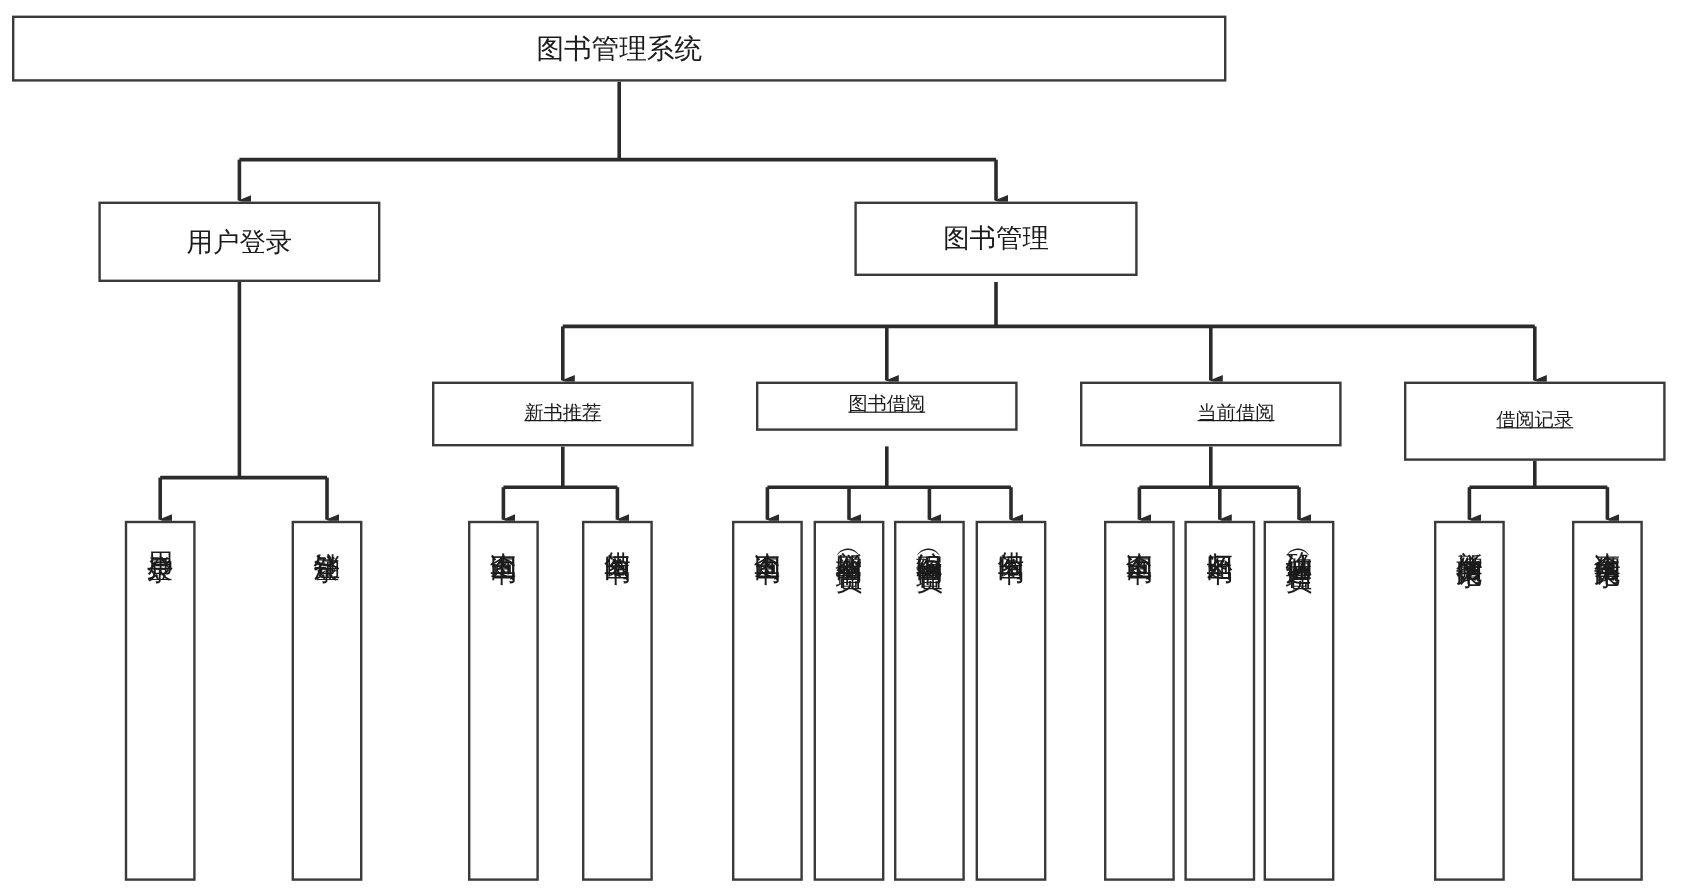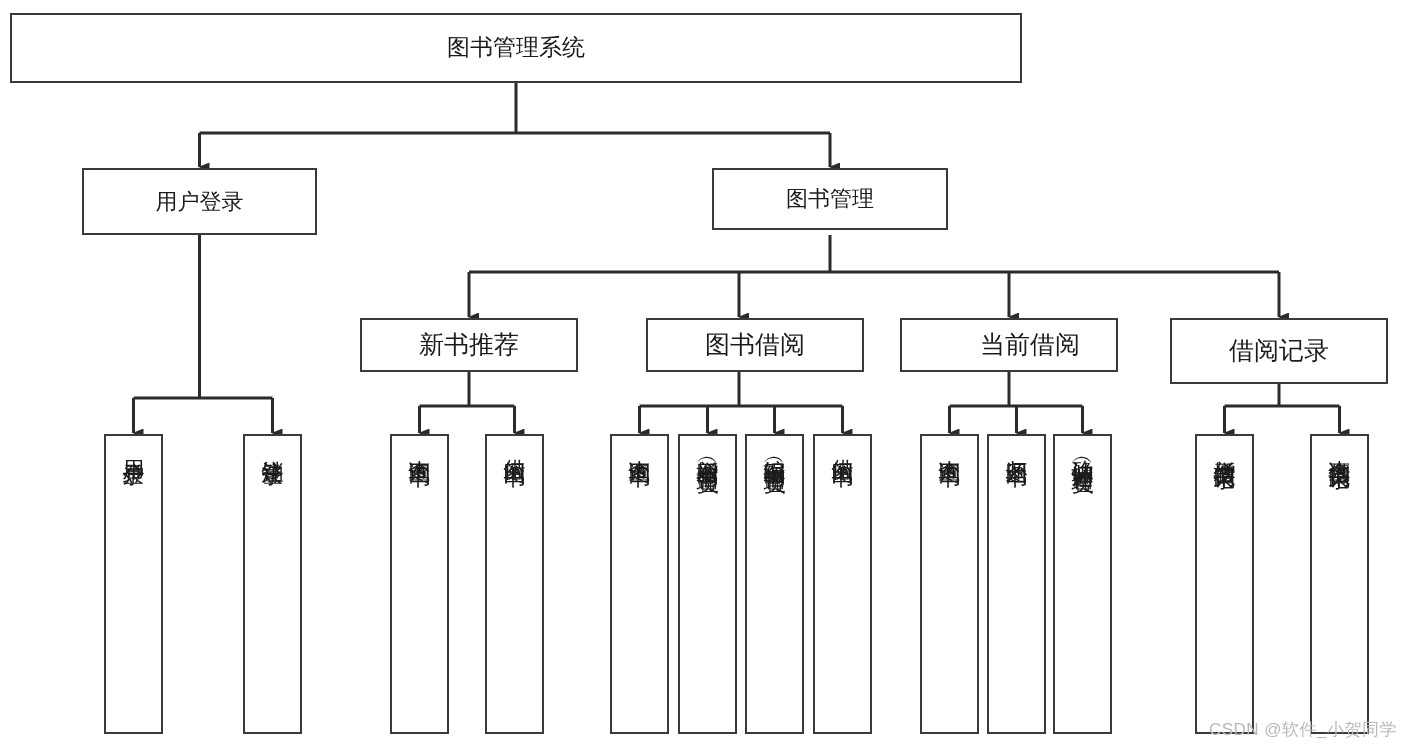--- a/index.html
+++ b/index.html
@@ -36,21 +36,21 @@
   }
   .node-label {
     color: #1b1b1b;
     text-align: center;
     line-height: 1.18;
     white-space: pre;
     font-weight: 400;
   }
   .node-root .node-label { font-size: 23px; }
   .node-l1 .node-label   { font-size: 22px; }
-  .node-l2 .node-label   { font-size: 25px; }
+  .node-l2 .node-label   { font-size: 16px; text-decoration: underline; }
   .node-leaf {
     align-items: flex-start;
     padding-top: 6px;
   }
   .node-leaf .node-label {
     font-size: 22px;
     writing-mode: vertical-rl;
     text-orientation: upright;
     letter-spacing: 2px;
     line-height: 1;
@@ -109,33 +109,33 @@
         <line x1="1016.5" y1="406" x2="1016.5" y2="433" stroke="#2b2b2b" stroke-width="3" marker-end="url(#arrowhead)"></line>
         <line x1="1082.5" y1="406" x2="1082.5" y2="433" stroke="#2b2b2b" stroke-width="3" marker-end="url(#arrowhead)"></line>
         <line x1="1279" y1="372" x2="1279" y2="406" stroke="#2b2b2b" stroke-width="3"></line>
         <line x1="1224.5" y1="406" x2="1339.5" y2="406" stroke="#2b2b2b" stroke-width="3"></line>
         <line x1="1224.5" y1="406" x2="1224.5" y2="433" stroke="#2b2b2b" stroke-width="3" marker-end="url(#arrowhead)"></line>
         <line x1="1339.5" y1="406" x2="1339.5" y2="433" stroke="#2b2b2b" stroke-width="3" marker-end="url(#arrowhead)"></line>
       </g>
   </svg>
 
   <div id="nodes-layer">
-      <div class="node-box node-root" style="left: 10px; top: 13px; width: 1012px; height: 70px;">
+      <div class="node-box node-root" style="left: 10px; top: 13px; width: 1012px; height: 55px;">
         <span class="node-label">图书管理系统</span>
       </div>
       <div class="node-box node-l1" style="left: 82px; top: 168px; width: 235px; height: 67px;">
         <span class="node-label">用户登录</span>
       </div>
       <div class="node-box node-l1" style="left: 712px; top: 168px; width: 236px; height: 62px;">
         <span class="node-label">图书管理</span>
       </div>
       <div class="node-box node-l2" style="left: 360px; top: 318px; width: 218px; height: 54px;">
         <span class="node-label">新书推荐</span>
       </div>
-      <div class="node-box node-l2" style="left: 646px; top: 318px; width: 218px; height: 54px;">
+      <div class="node-box node-l2" style="left: 630px; top: 318px; width: 218px; height: 41px;">
         <span class="node-label">图书借阅</span>
       </div>
       <div class="node-box node-l2" style="left: 900px; top: 318px; width: 218px; height: 54px; padding-left: 42px;">
         <span class="node-label">当前借阅</span>
       </div>
       <div class="node-box node-l2" style="left: 1170px; top: 318px; width: 218px; height: 66px;">
         <span class="node-label">借阅记录</span>
       </div>
       <div class="node-box node-leaf" style="left: 104px; top: 434px; width: 59px; height: 300px;">
         <span class="node-label">用户登录</span>
@@ -171,14 +171,13 @@
         <span class="node-label">确认归还（管理员）</span>
       </div>
       <div class="node-box node-leaf" style="left: 1195px; top: 434px; width: 59px; height: 300px;">
         <span class="node-label">新增借阅记录</span>
       </div>
       <div class="node-box node-leaf" style="left: 1310px; top: 434px; width: 59px; height: 300px;">
         <span class="node-label">查询借阅记录</span>
       </div>
     </div>
 
-  <div id="watermark">CSDN @软件_小贺同学</div>
 </div>
 
 </body></html>

